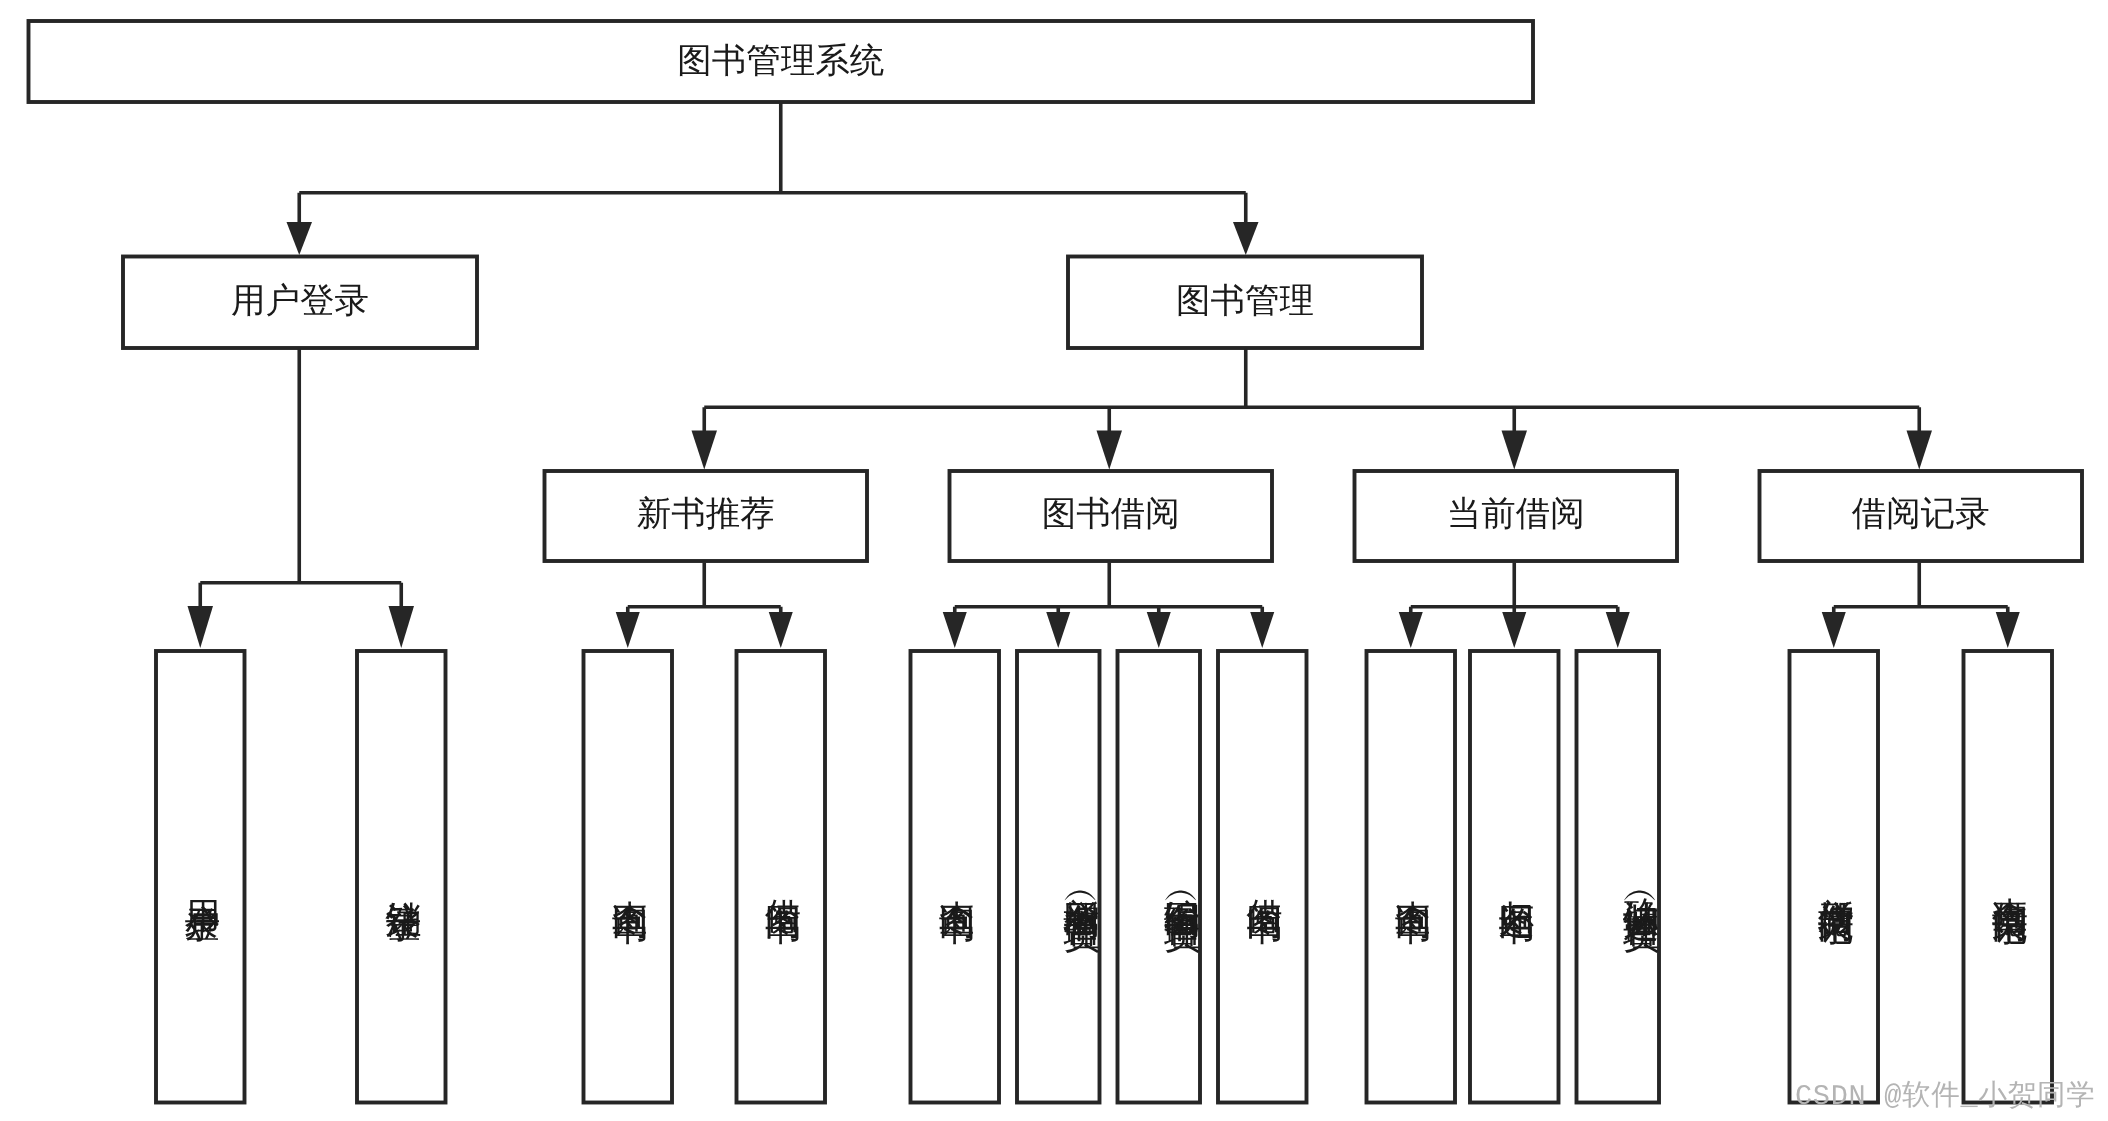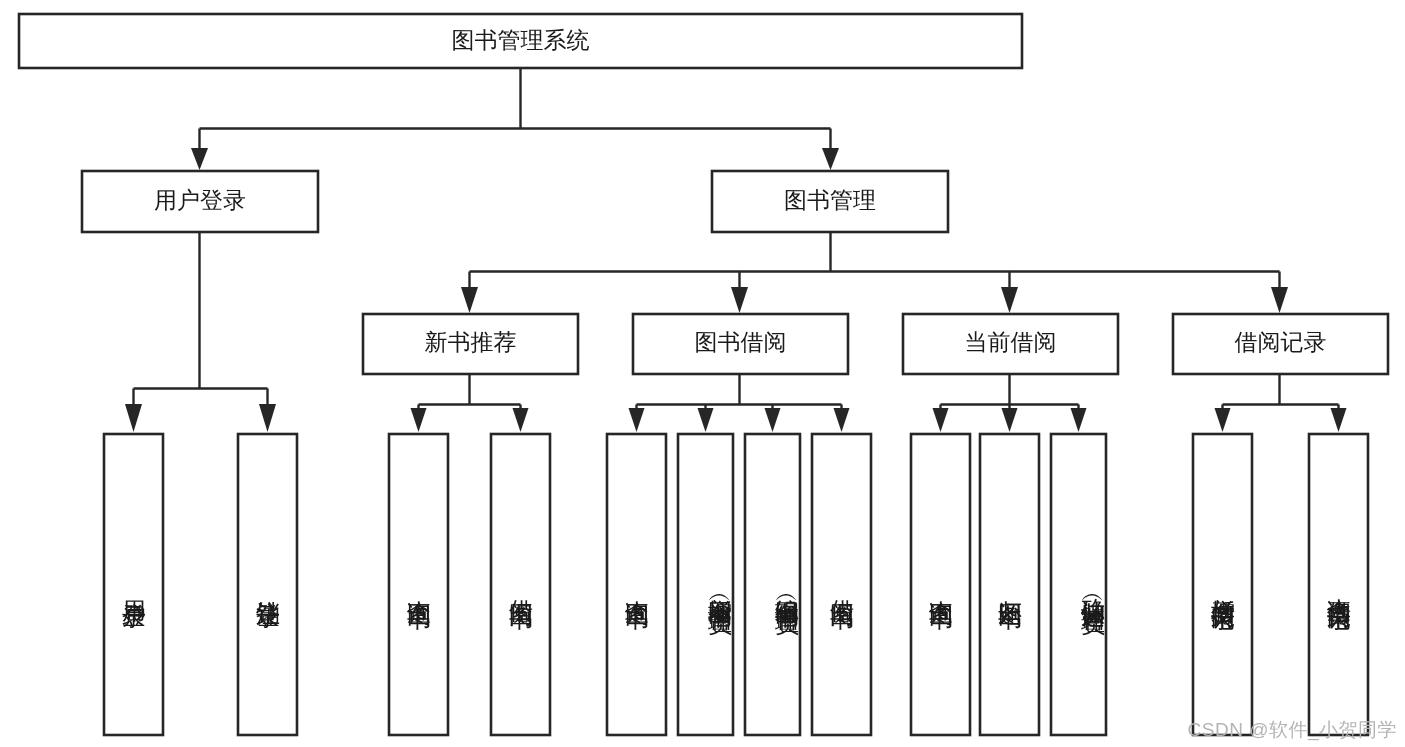--- a/index.html
+++ b/index.html
@@ -60,21 +60,21 @@
     letter-spacing: 2px;
     color: #1a1a1a;
     white-space: nowrap;
     text-align: center;
     pointer-events: none;
   }
   .watermark {
     position: absolute;
     right: 8px;
     bottom: 4px;
-    font-family: Liberation Sans, sans-serif;
+    font-family: Liberation Mono, monospace;
     font-size: 19px;
     color: #b4b4b4;
     letter-spacing: 0.5px;
     white-space: nowrap;
   }
 </style>
 </head>
 <body>
 
 <div id="diagram-root">

